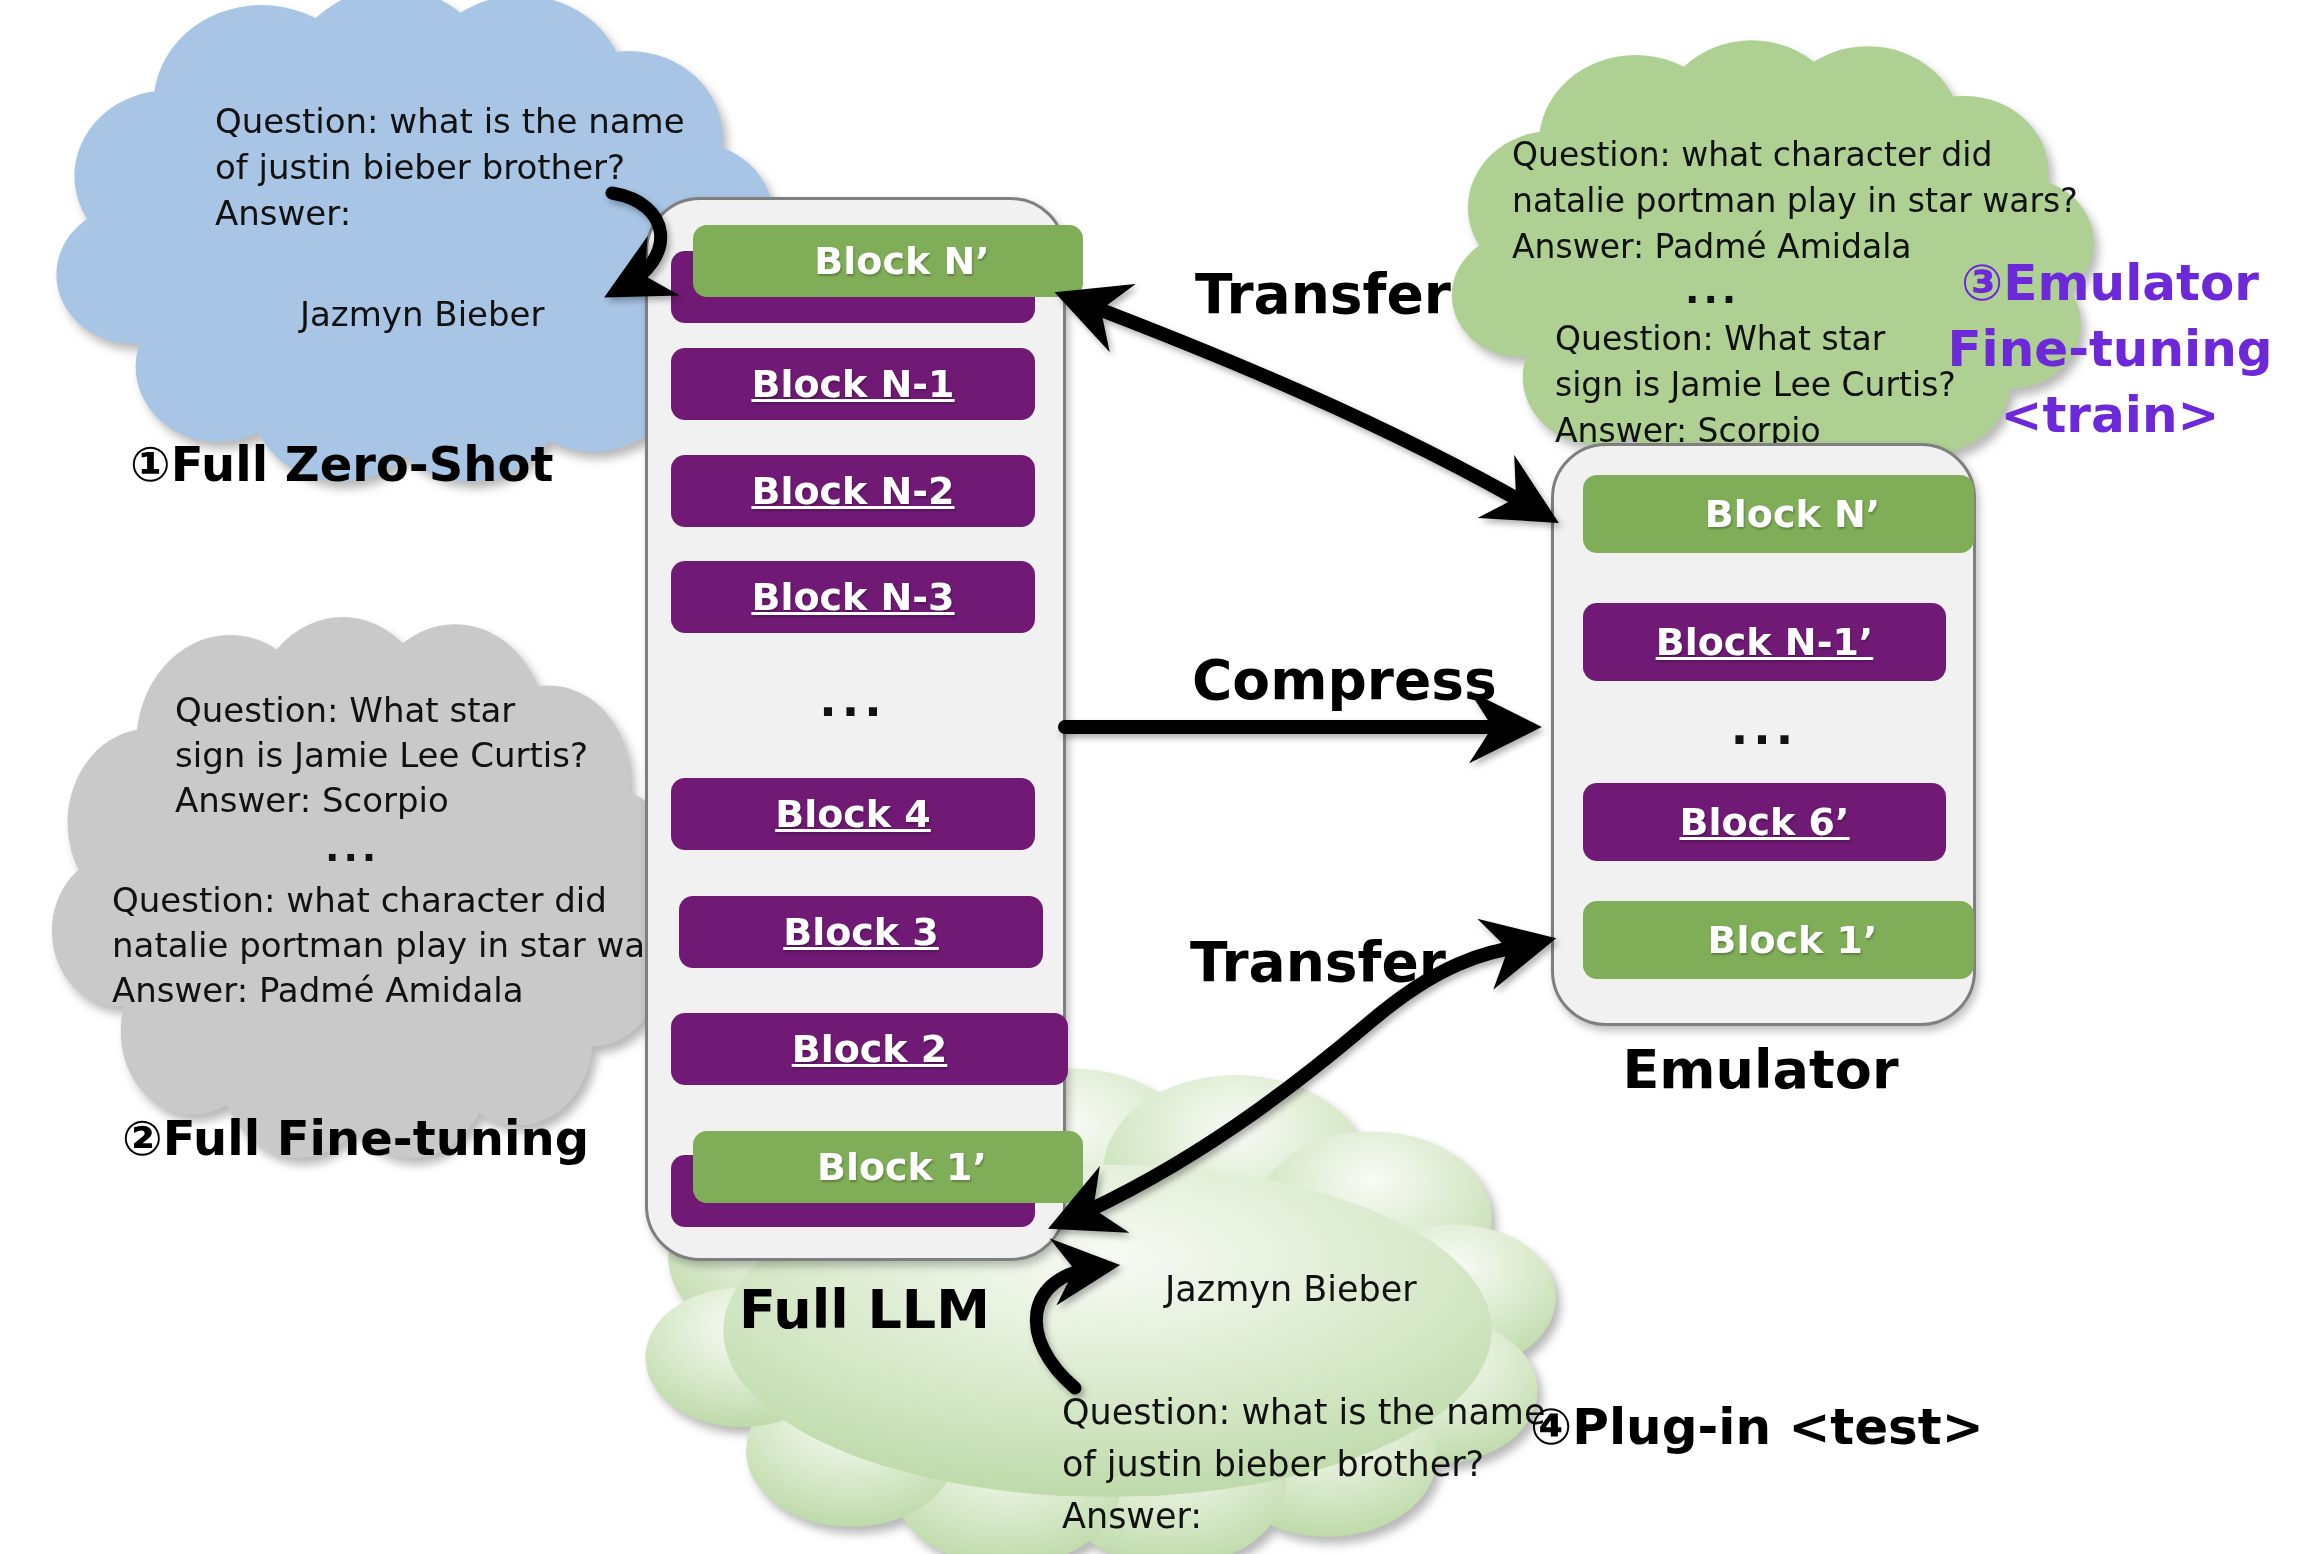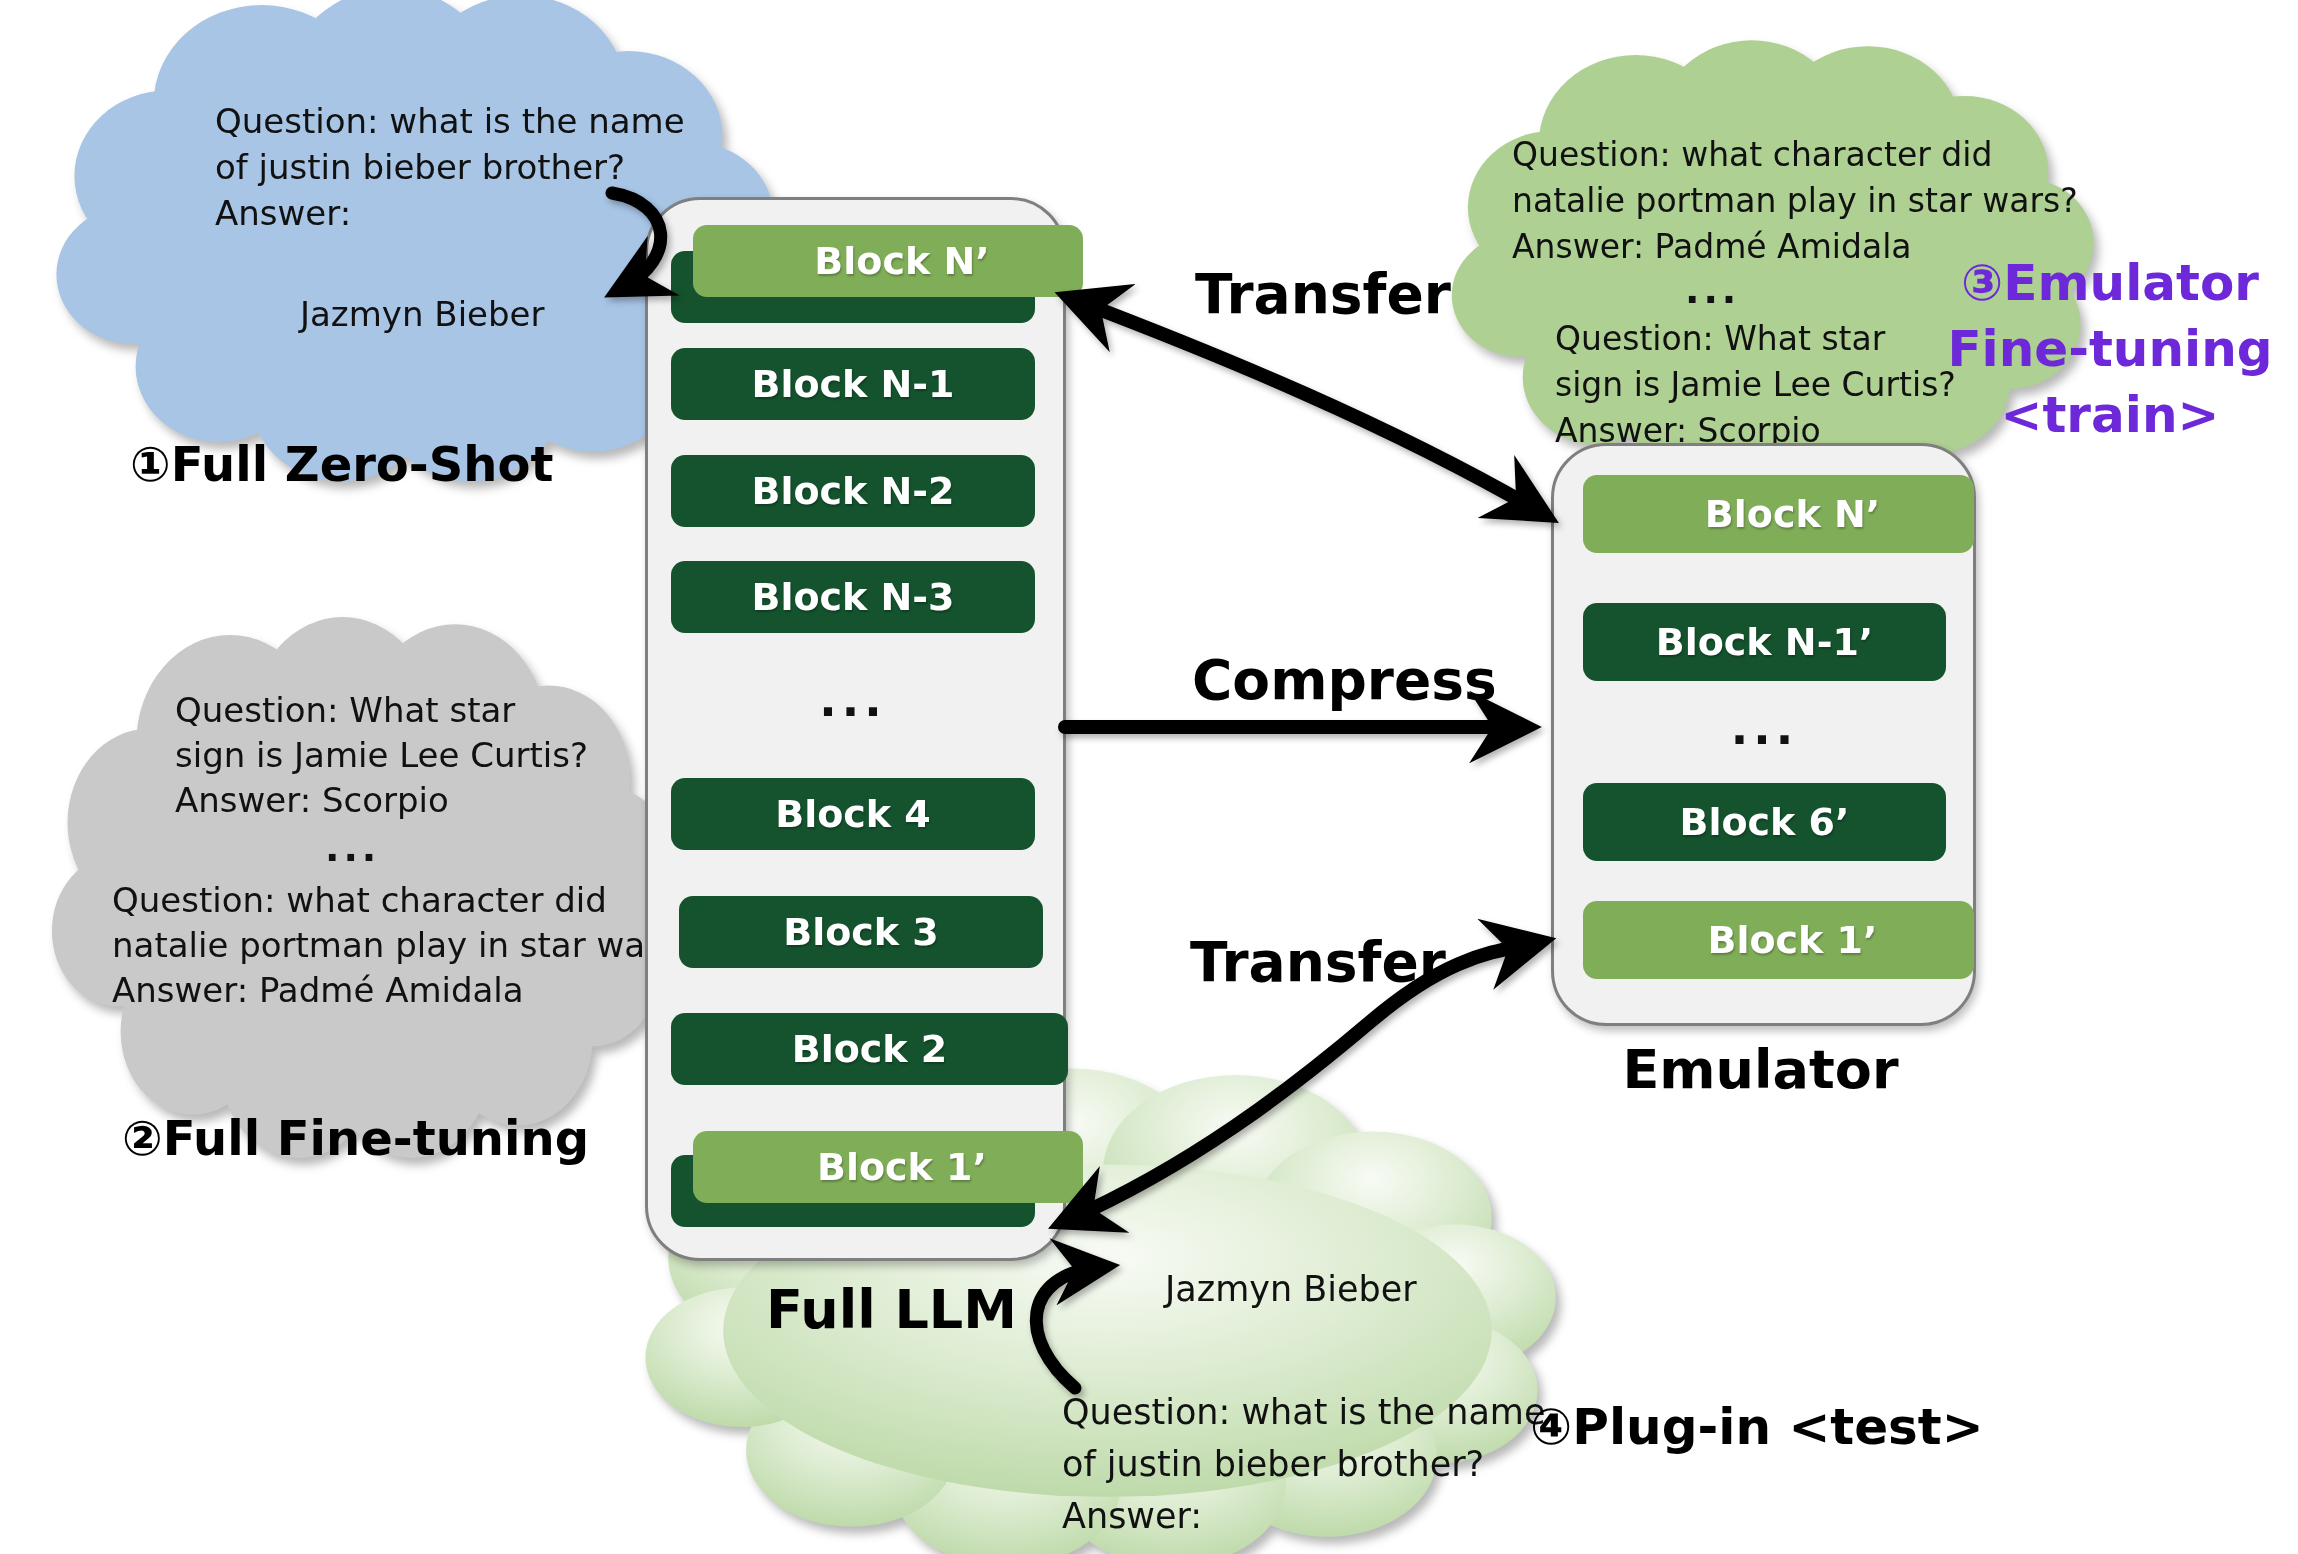--- a/index.html
+++ b/index.html
@@ -6,21 +6,21 @@
   #stage{position:relative;width:2298px;height:1554px;background:#fff;overflow:hidden;
          font-family:"DejaVu Sans", sans-serif;color:#111;}
   svg{overflow:visible;}
   .cloud{position:absolute;z-index:1;filter:drop-shadow(5px 7px 5px rgba(0,0,0,0.28));}
   .panel{position:absolute;z-index:2;background:#f1f1f1;border:3px solid #7f7f7f;
          border-radius:55px;box-shadow:3px 5px 9px rgba(0,0,0,0.25);}
   .blk{position:absolute;height:72px;border-radius:14px;color:#fff;font-weight:bold;
        font-size:38px;display:flex;align-items:center;justify-content:center;
        text-shadow:1px 2px 2px rgba(0,0,0,0.25);white-space:nowrap;}
   .em .blk{height:78px;}
-  .blue{background:#14532d;}
+  .blue{background:#701a75;text-decoration:underline;}
   .green{background:#80ad58;padding-left:28px;}
   .dotsrow{position:absolute;color:#111;font-weight:bold;font-size:46px;letter-spacing:5px;
        display:flex;align-items:center;justify-content:center;text-shadow:none;}
   .ctext{position:absolute;z-index:2;font-size:34px;line-height:46px;white-space:nowrap;}
   .ctext.small{font-size:33px;}
   .cdots{position:absolute;z-index:2;font-size:38px;font-weight:bold;letter-spacing:4px;}
   .big{position:absolute;z-index:4;font-weight:bold;font-size:48px;white-space:nowrap;color:#000;}
   .arrowlabel{position:absolute;z-index:4;font-weight:bold;font-size:55px;white-space:nowrap;color:#000;}
   .stacklabel{position:absolute;z-index:4;font-weight:bold;font-size:54px;color:#000;text-align:center;white-space:nowrap;}
   #arrows{position:absolute;left:0;top:0;z-index:3;pointer-events:none;
@@ -124,21 +124,21 @@
     <div class="blk blue" style="left:23px;top:148px;width:364px;">Block N-1</div>
     <div class="blk blue" style="left:23px;top:255px;width:364px;">Block N-2</div>
     <div class="blk blue" style="left:23px;top:361px;width:364px;">Block N-3</div>
     <div class="dotsrow" style="left:23px;top:470px;width:364px;height:60px;">...</div>
     <div class="blk blue" style="left:23px;top:578px;width:364px;">Block 4</div>
     <div class="blk blue" style="left:23px;top:696px;width:364px;margin-left:8px;">Block 3</div>
     <div class="blk blue" style="left:23px;top:813px;width:397px;">Block 2</div>
     <div class="blk blue" style="left:23px;top:955px;width:364px;"></div>
     <div class="blk green" style="left:45px;top:931px;width:362px;">Block 1’</div>
   </div>
-  <div class="stacklabel" style="left:684px;top:1278px;width:415px;">Full LLM</div>
+  <div class="stacklabel" style="left:657px;top:1278px;width:415px;">Full LLM</div>
 
   <div class="panel em" style="left:1551px;top:443px;width:419px;height:577px;">
     <div class="blk green" style="left:29px;top:29px;width:363px;">Block N’</div>
     <div class="blk blue" style="left:29px;top:157px;width:363px;">Block N-1’</div>
     <div class="dotsrow" style="left:29px;top:252px;width:363px;height:60px;">...</div>
     <div class="blk blue" style="left:29px;top:337px;width:363px;">Block 6’</div>
     <div class="blk green" style="left:29px;top:455px;width:363px;">Block 1’</div>
   </div>
   <div class="stacklabel" style="left:1551px;top:1038px;width:419px;">Emulator</div>
 

